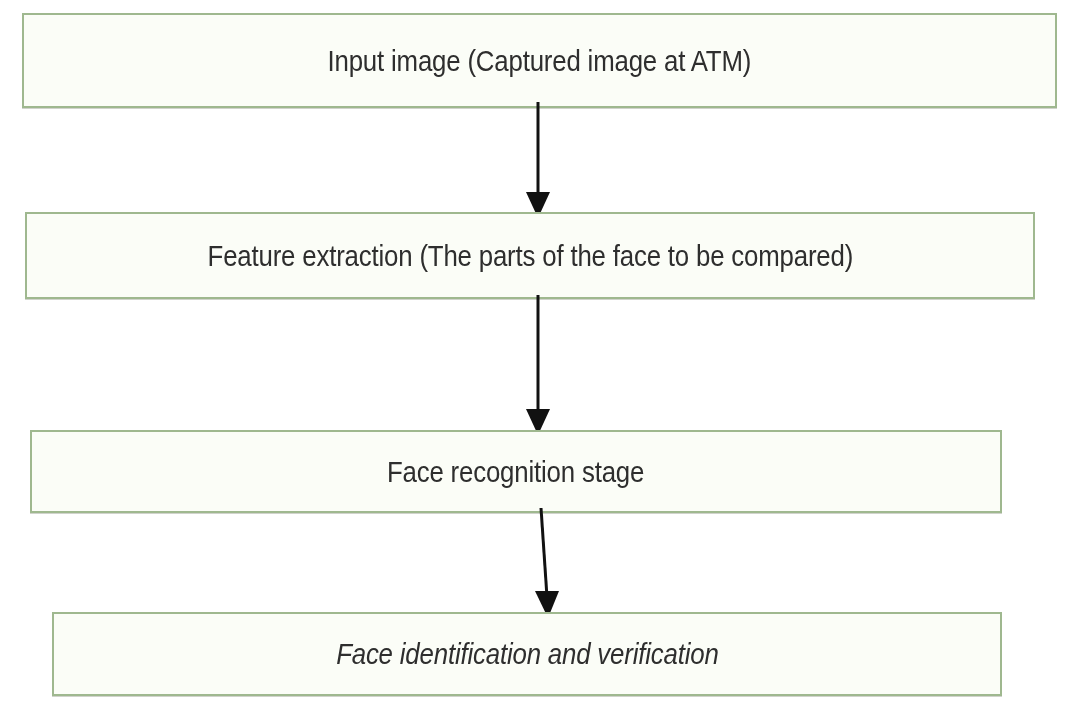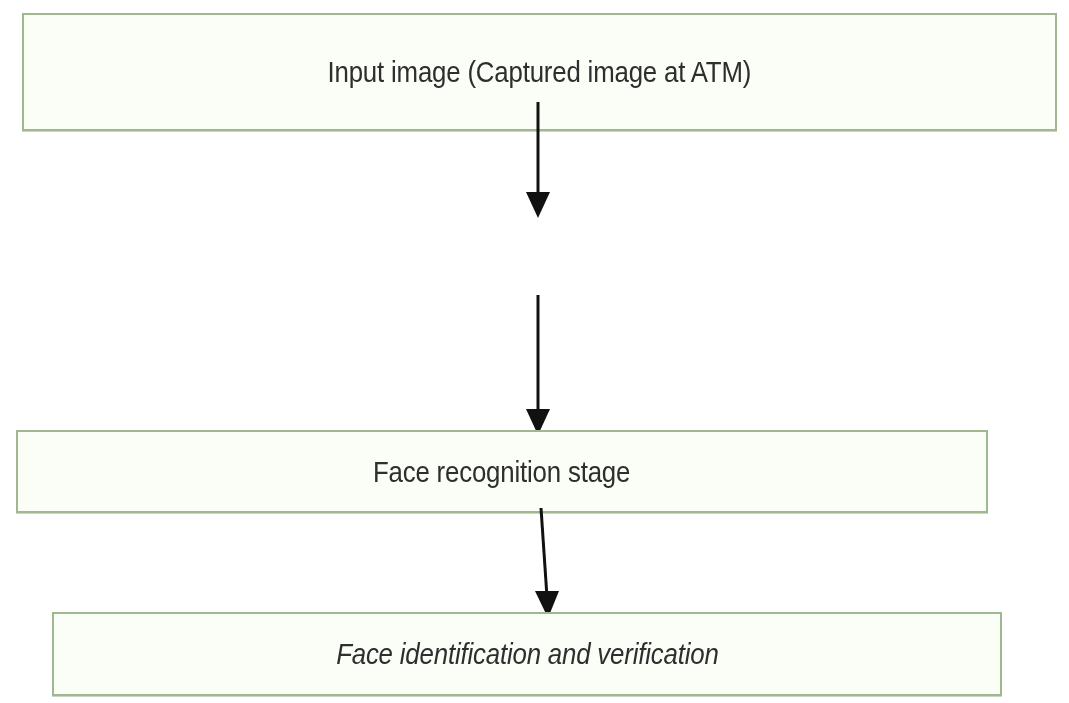--- a/index.html
+++ b/index.html
@@ -34,23 +34,23 @@
     font-weight: 400;
     color: #2e2e2e;
     letter-spacing: -0.2px;
     line-height: 1;
     white-space: nowrap;
     transform: scaleX(0.86);
     transform-origin: center center;
     text-rendering: optimizeLegibility;
   }
   
-  #box-1 { left: 22px;  top: 13px;  width: 1035px; height: 118px; }
+  #box-1 { left: 22px;  top: 13px;  width: 1035px; height: 95px; }
   #box-2 { left: 25px;  top: 212px; width: 1010px; height: 87px; }
-  #box-3 { left: 16px;  top: 430px; width: 972px;  height: 83px; }
+  #box-3 { left: 30px;  top: 430px; width: 972px;  height: 83px; }
   #box-4 { left: 52px;  top: 612px; width: 950px;  height: 84px; font-style: italic; }
 
   .connector {
     position: absolute;
     pointer-events: none;
   }
   #arrow-1 { left: 488px; top: 100px; width: 110px; height: 120px; }
   #arrow-2 { left: 488px; top: 292px; width: 110px; height: 145px; }
   #arrow-3 { left: 488px; top: 505px; width: 110px; height: 115px; }
 </style>
@@ -61,20 +61,23 @@
 
   <div class="flow-box" id="box-1">
     <span class="flow-box-label">Input image (Captured image at ATM)</span>
   </div>
 
   <svg class="connector" id="arrow-1" viewBox="0 0 110 120">
     <line x1="50" y1="2" x2="50" y2="100" stroke="#111111" stroke-width="3"></line>
     <polygon points="50,118 38,92 62,92" fill="#111111"></polygon>
   </svg>
 
+  <div class="flow-box" id="box-2">
+    <span class="flow-box-label">Feature extraction (The parts of the face to be compared)</span>
+  </div>
 
   <svg class="connector" id="arrow-2" viewBox="0 0 110 145">
     <line x1="50" y1="3" x2="50" y2="124" stroke="#111111" stroke-width="3"></line>
     <polygon points="50,143 38,117 62,117" fill="#111111"></polygon>
   </svg>
 
   <div class="flow-box" id="box-3">
     <span class="flow-box-label">Face recognition stage</span>
   </div>
 

